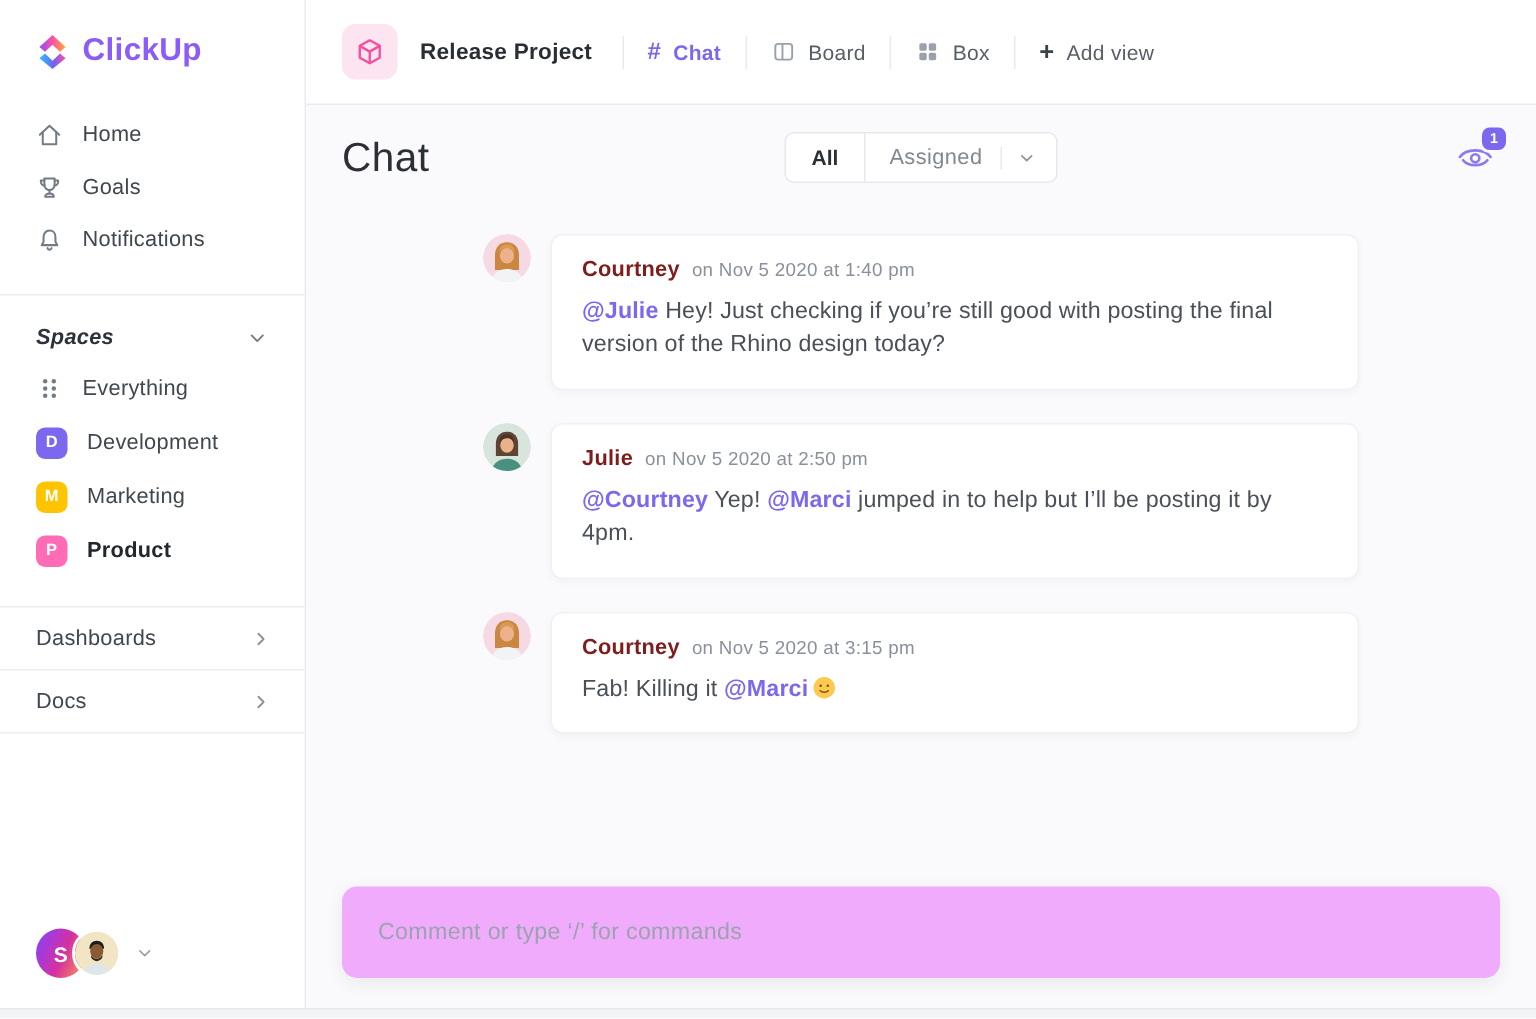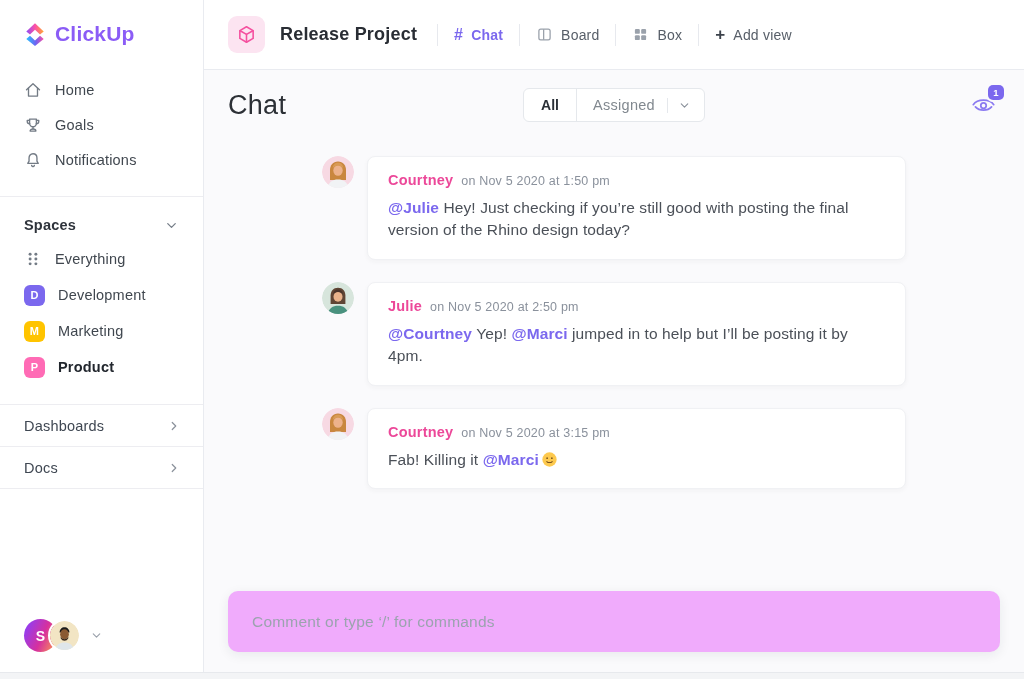--- a/index.html
+++ b/index.html
@@ -13,21 +13,21 @@
              display:flex; flex-direction:column; position:relative; z-index:2; height:672px; }
   .logo { display:flex; align-items:center; gap:9px; padding:22px 24px 16px; }
   .logo-word { font-size:21px; font-weight:800; color:#8b5cf6; letter-spacing:.2px; }
   .side-nav { padding-top:10px; }
   .side-row { height:35px; display:flex; align-items:center; gap:13px; padding:0 24px;
               font-size:14.5px; color:#40474f; letter-spacing:.2px; cursor:pointer; }
   .side-row .ic { width:18px; height:18px; flex:none; color:#737b85; }
   .side-divider { height:1px; background:#ededf1; margin-top:19px; }
   .spaces-head { display:flex; align-items:center; justify-content:space-between;
                  padding:20px 24px 8px; font-size:14.5px; font-weight:700; color:#2e333b;
-                 letter-spacing:.2px; cursor:pointer; }
+                 letter-spacing:.2px; cursor:pointer;font-style:italic; }
   .spaces-head .ic { width:15px; height:15px; color:#757d87; }
   .space-row { height:36px; display:flex; align-items:center; gap:13px; padding:0 24px;
                font-size:14.5px; color:#40474f; letter-spacing:.2px; cursor:pointer; }
   .space-row.active { font-weight:700; color:#22272e; }
   .space-badge { width:21px; height:21px; border-radius:6px; flex:none; display:flex;
                  align-items:center; justify-content:center; color:#fff; font-size:11px;
                  font-weight:700; }
   .space-row .ic { width:18px; height:18px; color:#737b85; flex:none; }
   .links { margin-top:19px; border-top:1px solid #ededf1; }
   .link-row { height:42px; display:flex; align-items:center; justify-content:space-between;
@@ -43,21 +43,21 @@
   .footer-caret { margin-left:9px; width:13px; height:13px; color:#9aa1ab; cursor:pointer; }
 
   
   .main { flex:1; display:flex; flex-direction:column; background:#fafafc; height:672px; }
 
   .topbar { height:70px; flex:none; background:#fff; border-bottom:1px solid #e9ebf0;
             display:flex; align-items:center; padding:0 24px; }
   .project-icon { width:37px; height:37px; border-radius:9px; background:#fce4f1;
                   display:flex; align-items:center; justify-content:center; margin-right:15px; }
   .project-icon svg { width:21px; height:21px; color:#f5509f; }
-  .project-title { font-size:18px; font-weight:700; color:#292d34; letter-spacing:.2px;
+  .project-title { font-size:15px; font-weight:700; color:#292d34; letter-spacing:.2px;
                    margin-right:20px; }
   .tb-sep { width:1px; height:22px; background:#e7e9ee; }
   .view { display:flex; align-items:center; gap:8px; padding:0 16px; font-size:14px;
           color:#575e68; letter-spacing:.2px; cursor:pointer; }
   .view .ic { width:17px; height:17px; color:#9aa1ab; }
   .view.active { color:#7b68ee; font-weight:600; }
   .view .hash { font-size:16px; font-weight:700; }
   .view .plus { font-size:17px; font-weight:600; color:#3c424b; line-height:1; }
 
   .content { flex:1; display:flex; flex-direction:column; padding:0 24px; min-height:0; }
@@ -79,21 +79,21 @@
                  padding:0 3px; background:#7b68ee; border-radius:5px; color:#fff;
                  font-size:9.5px; font-weight:700; display:flex; align-items:center;
                  justify-content:center; box-shadow:0 0 0 2px #fafafc; }
 
   .messages { width:584px; margin:16px auto 0; display:flex; flex-direction:column; gap:22px; }
   .msg-row { display:flex; gap:13px; align-items:flex-start; }
   .msg-avatar { width:32px; height:32px; border-radius:50%; overflow:hidden; flex:none; }
   .msg-card { flex:1; background:#fff; border:1px solid #f0f1f4; border-radius:8px;
               padding:15px 20px 17px; box-shadow:0 2px 5px rgba(40,45,60,.04); }
   .msg-head { display:flex; align-items:baseline; gap:8px; margin-bottom:9px; }
-  .msg-author { font-size:14.5px; font-weight:700; color:#ec4899; letter-spacing:.2px; }
+  .msg-author { font-size:14.5px; font-weight:700; color:#7f1d1d; letter-spacing:.2px; }
   .msg-time { font-size:12.5px; color:#8a919c; letter-spacing:.2px; }
   .msg-body { font-size:15.5px; color:#4b5058; line-height:1.45; letter-spacing:.1px; }
   .mention { color:#7b68ee; font-weight:600; cursor:pointer; }
   .emoji { display:inline-block; width:17px; height:17px; vertical-align:-3px; margin-left:2px; }
 
   .composer { margin-top:auto; margin-bottom:20px; height:61px; flex:none; background:#f0abfc;
               border-radius:10px; box-shadow:0 3px 12px rgba(30,35,48,.08);
               display:flex; align-items:center; padding:0 24px; }
   .composer input { width:100%; border:none; outline:none; font-family:inherit;
                     font-size:15.5px; color:#40474f; letter-spacing:.2px; background:transparent; }
@@ -364,21 +364,21 @@
       </div>
 
       <div class="messages" id="messages">
           <div class="msg-row">
             <div class="msg-avatar"><svg width="32" height="32">
                 <use href="#av-courtney"></use>
               </svg></div>
             <div class="msg-card">
               <div class="msg-head">
                 <span class="msg-author">Courtney</span>
-                <span class="msg-time">on Nov 5 2020 at 1:50 pm</span>
+                <span class="msg-time">on Nov 5 2020 at 1:40 pm</span>
               </div>
               <div class="msg-body"><span class="mention">@Julie</span> Hey! Just checking if you’re still good with posting the final version of the Rhino design today?</div>
             </div>
           </div>
           <div class="msg-row">
             <div class="msg-avatar"><svg width="32" height="32">
                 <use href="#av-julie"></use>
               </svg></div>
             <div class="msg-card">
               <div class="msg-head">

